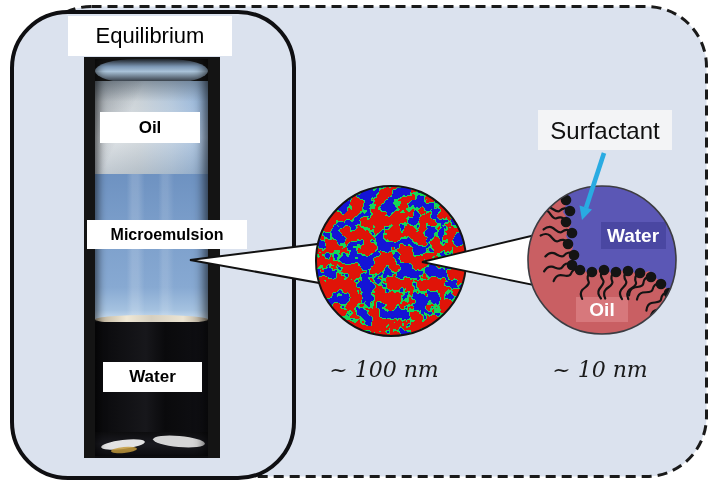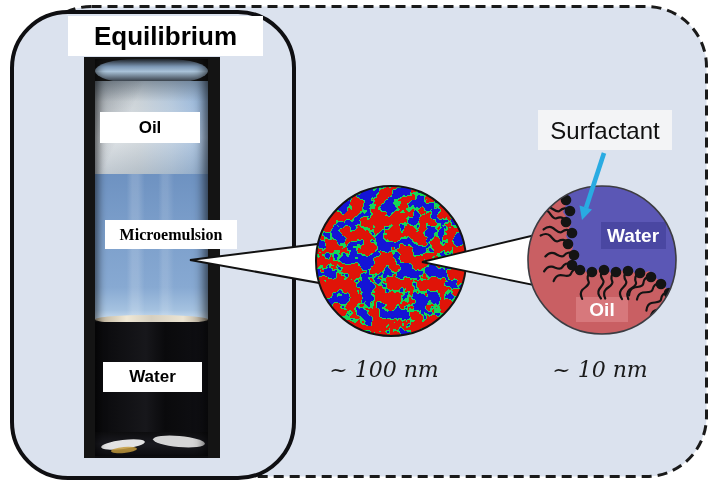--- a/index.html
+++ b/index.html
@@ -39,23 +39,23 @@
   .refl{position:absolute;border-radius:50%;}
   .refl1{left:6px;top:8px;width:44px;height:9px;background:rgba(255,255,255,.88);transform:rotate(-7deg);}
   .refl2{left:58px;top:4px;width:52px;height:11px;background:rgba(255,255,255,.82);transform:rotate(5deg);}
   .refl3{left:16px;top:15px;width:26px;height:6px;background:rgba(199,158,64,.85);transform:rotate(-5deg);}
   .glass-shade{top:2px;height:397px;
        box-shadow:inset 7px 0 9px -4px rgba(0,0,0,.6), inset -9px 0 11px -5px rgba(0,0,0,.65);}
 
   
   .lbl{display:flex;align-items:center;justify-content:center;background:#ffffff;
        color:#000;z-index:3;}
-  .lbl-equilibrium{left:68px;top:16px;width:195px;height:40px;font-size:26px;font-weight:700;}
+  .lbl-equilibrium{left:68px;top:16px;width:164px;height:40px;font-size:22px;font-weight:400;}
   .lbl-oil{left:100px;top:112px;width:100px;height:31px;font-size:17px;font-weight:700;}
-  .lbl-micro{left:105px;top:220px;width:132px;height:29px;font-size:16px;font-weight:700;font-family:Liberation Serif, serif;}
+  .lbl-micro{left:87px;top:220px;width:160px;height:29px;font-size:16px;font-weight:700;}
   .lbl-water{left:103px;top:362px;width:99px;height:30px;font-size:17px;font-weight:700;}
 
   
   #overlay-svg{left:0;top:0;z-index:4;}
   .sans-bold{font-family:"Liberation Sans",sans-serif;font-weight:700;}
   .sans{font-family:"Liberation Sans",sans-serif;}
   .serif-it{font-family:"DejaVu Serif",serif;font-style:italic;}
 </style>
 </head>
 <body>

